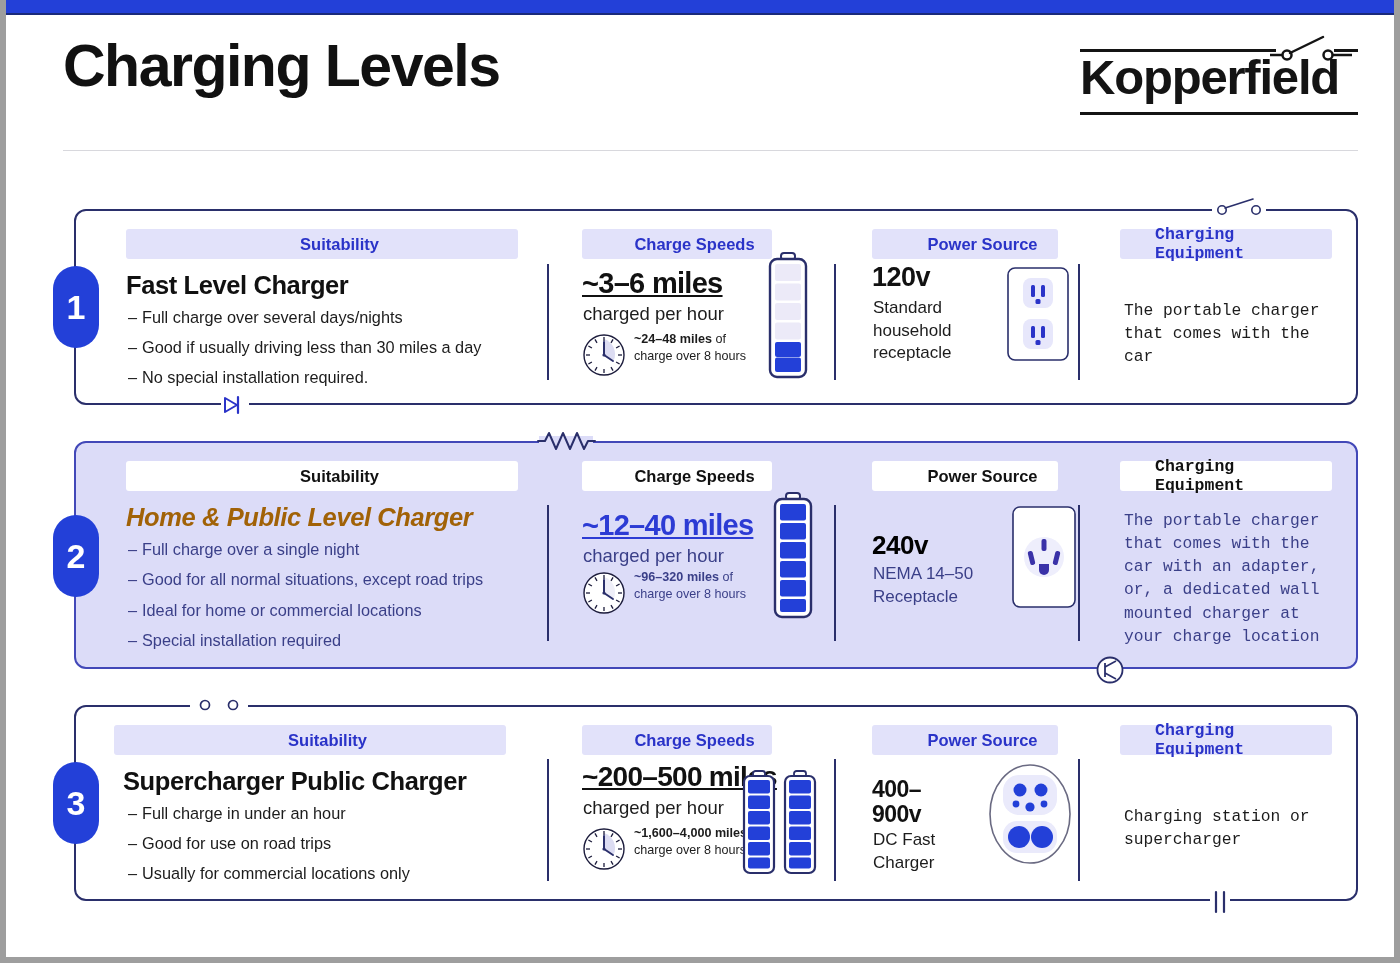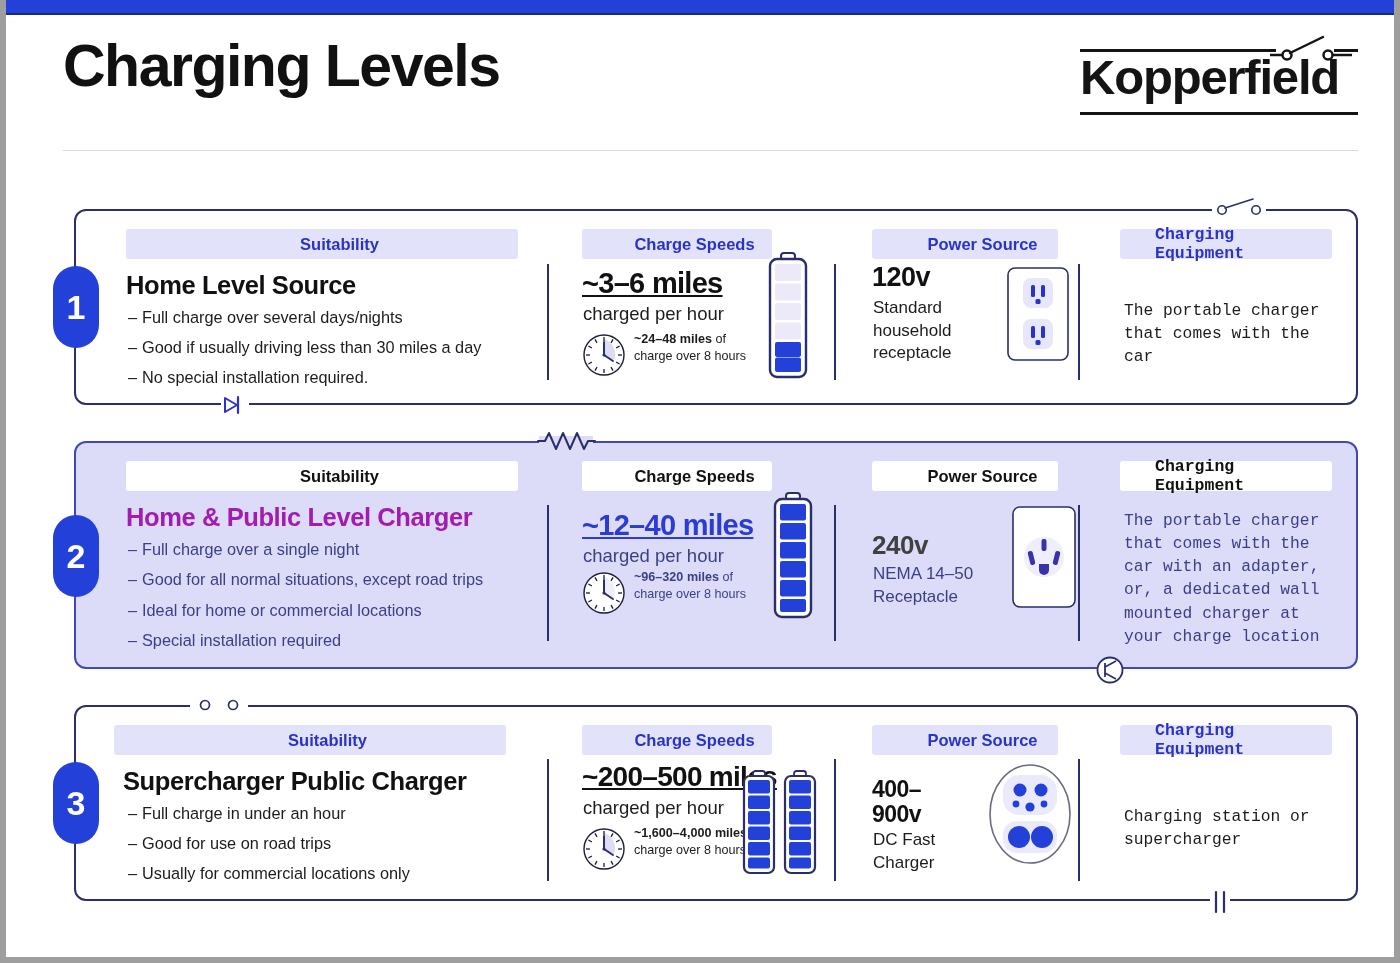--- a/index.html
+++ b/index.html
@@ -91,21 +91,21 @@
   .pill-suit  { left:2px; width:392px; }
   .pill-speed { left:10px; width:190px; }
   .pill-power { left:10px; width:186px; }
   .pill-equip { left:0px;  width:212px; }
 
   
   .charger-name {
     position:absolute; left:2px; top:60px;
     font-size:25.5px; font-weight:bold; letter-spacing:-0.4px; color:#111111;
   }
-  .row-2 .charger-name { color:#a21caf; }
+  .row-2 .charger-name { color:#a16207;font-style:italic; }
   .bullets { position:absolute; left:4px; top:98px; width:430px; }
   .row-2 .bullets { top:98px; }
   .bullet {
     font-size:16.3px; color:#1c1c1c; line-height:1; margin-bottom:13.5px;
     white-space:nowrap;
   }
   .row-2 .bullet { color:#3a3f88; margin-bottom:14px; }
   .bullet .dash { display:inline-block; width:14px; color:#1c1c1c; }
   .row-2 .bullet .dash { color:#3a3f88; }
 
@@ -128,21 +128,21 @@
   }
   .row-2 .speed-note { top:126px; color:#3a3f88; width:136px; }
   .speed-note b { font-weight:bold; }
   .batt-wrap { position:absolute; }
 
   
   .power-v {
     position:absolute; left:10px; top:52px;
     font-size:27px; font-weight:bold; letter-spacing:-0.5px; color:#111111; line-height:1.08;
   }
-  .row-2 .power-v { color:#404040; font-size:26px; }
+  .row-2 .power-v { color:#000000; font-size:26px; }
   .power-desc {
     position:absolute; left:11px; width:130px;
     font-size:17px; line-height:1.33; color:#1c1c1c;
   }
   .row-2 .power-desc { color:#3a3f88; }
   .outlet { position:absolute; }
 
   
   .equip-text {
     position:absolute; left:4px; width:220px;
@@ -177,21 +177,21 @@
       <div class="logo-rule-bot"></div>
     </div>
   </div>
   <div class="hr-top"></div>
 
   <div class="row row-1">
     <div class="badge">1</div>
     <div class="cols">
       <div class="col col-suit">
         <div class="pill pill-light pill-suit">Suitability</div>
-        <div class="charger-name">Home Level Source</div>
+        <div class="charger-name">Fast Level Charger</div>
         <div class="bullets">
           <div class="bullet"><span class="dash">–</span><span>Full charge over several days/nights</span></div>
           <div class="bullet"><span class="dash">–</span><span>Good if usually driving less than 30 miles a day</span></div>
           <div class="bullet"><span class="dash">–</span><span>No special installation required.</span></div>
         </div>
       </div>
 
       <div class="vdiv vdiv-a"></div>
 
       <div class="col col-speed">

